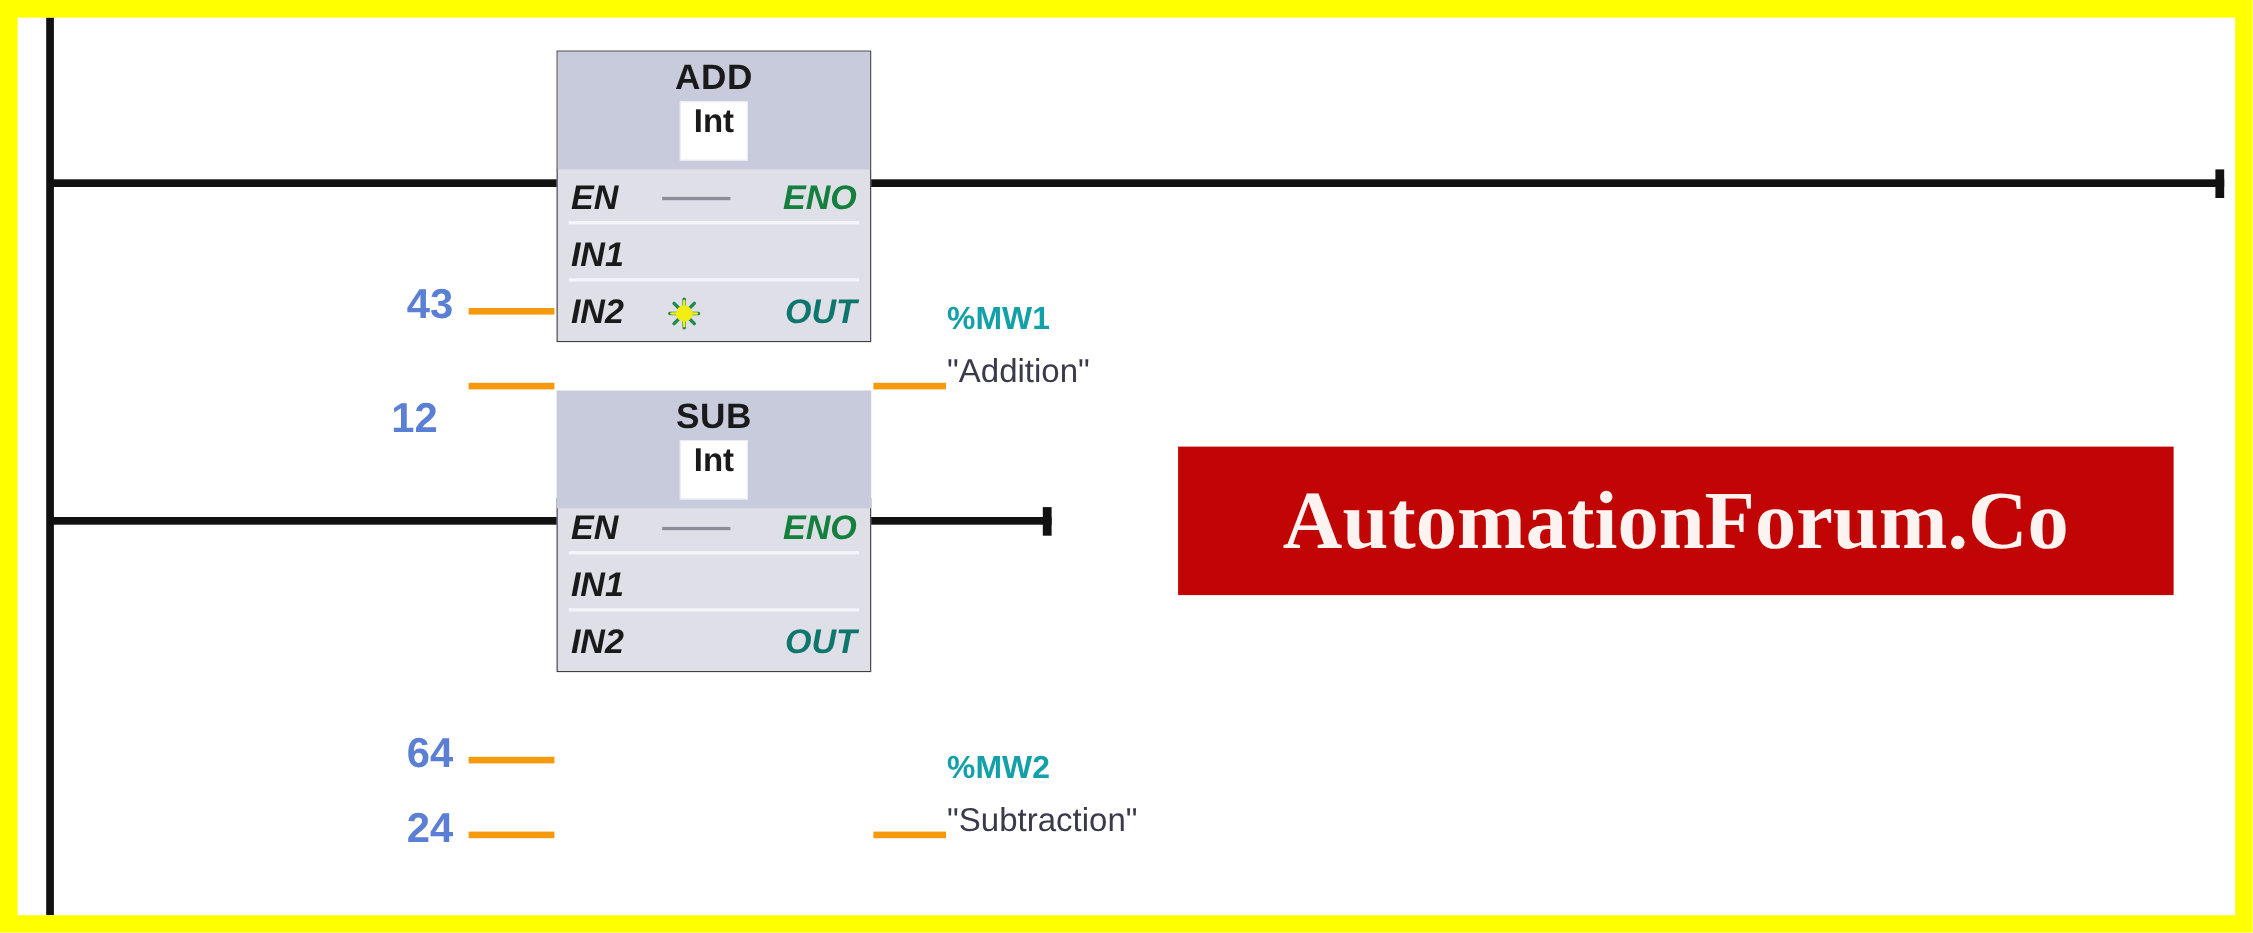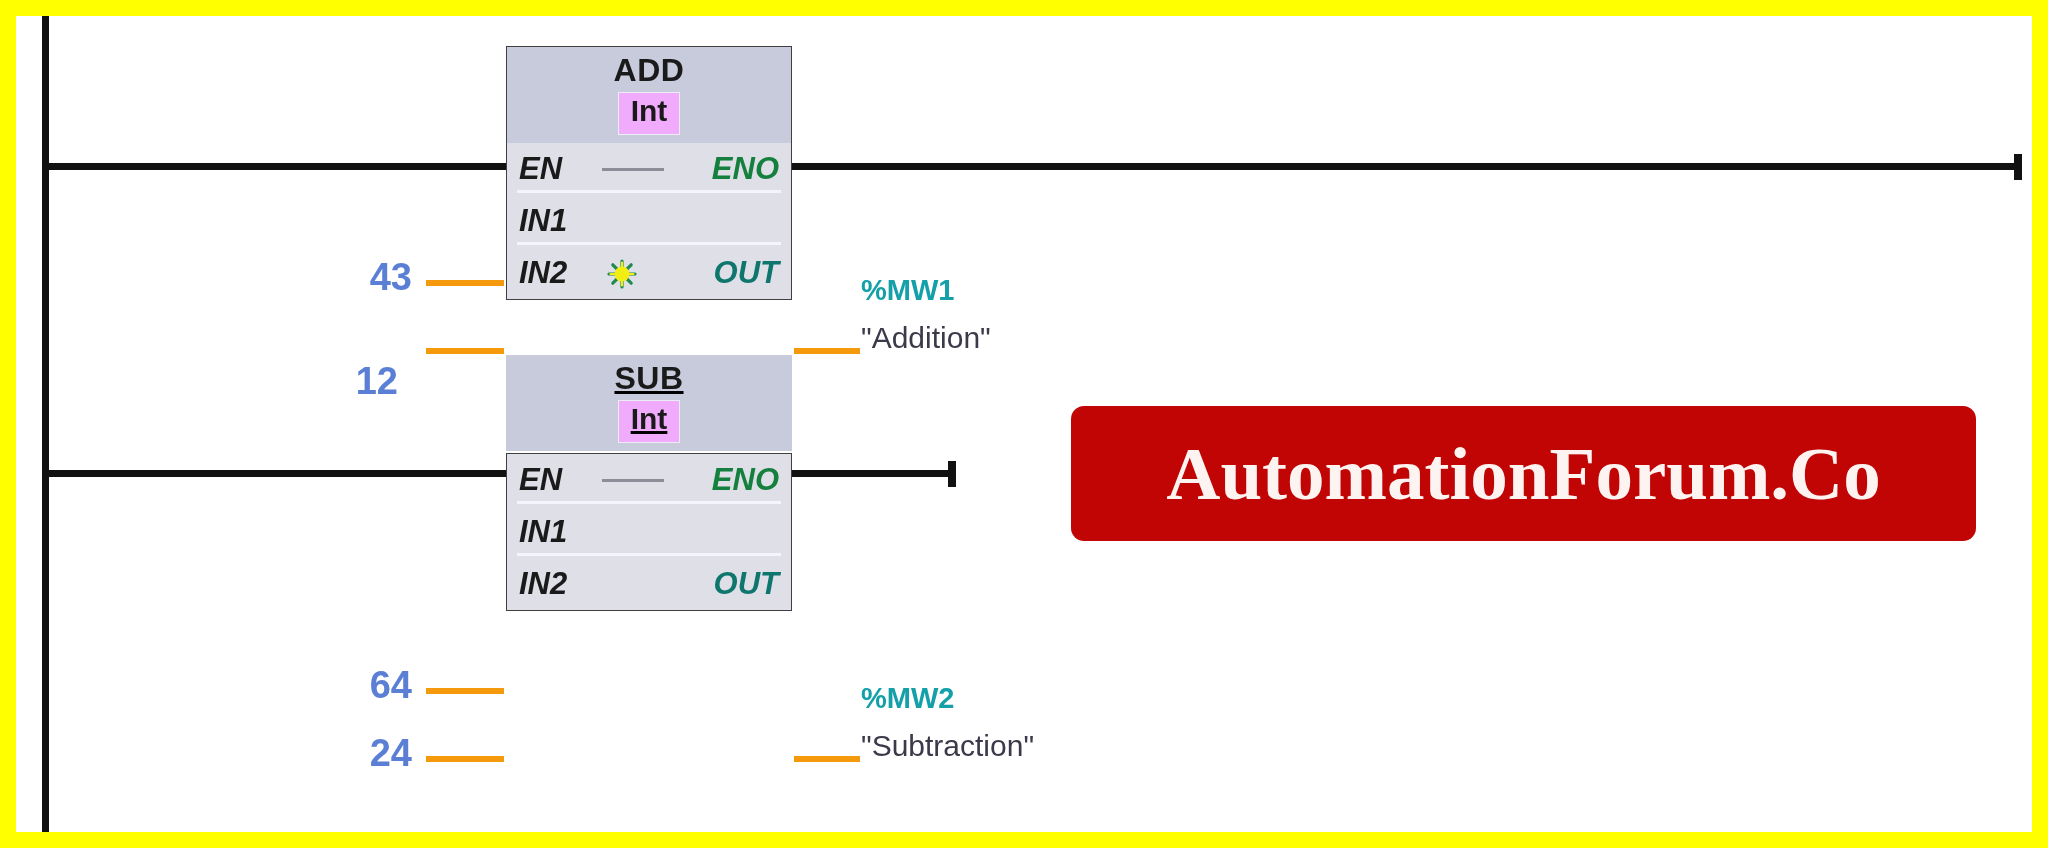--- a/index.html
+++ b/index.html
@@ -68,22 +68,22 @@
   .fb-type-wrap {
     margin-top: 4px;
     display: flex;
     justify-content: center;
   }
   .fb-type {
     font-size: 30px;
     font-weight: bold;
     color: #1a1a1a;
     border: 1px solid #ececf4;
-    background: #f0abfc;
-    padding: 1px 12px 7px 12px;
+    background: #ffffff;
+    padding: 1px 12px 18px 12px;
     line-height: 1.1;
   }
 
   .fb-body {
     position: relative;
   }
   .fb-row {
     position: relative;
     height: 52px;
     font-style: italic;
@@ -246,21 +246,21 @@
 
   <div class="lead" style="left:778px; top:332px; width:66px;"></div>
   <div class="tag-addr" style="left:845px; top:258px;">%MW1</div>
   <div class="tag-name" style="left:845px; top:305px;">"Addition"</div>
 
   <div class="wire-h" style="left:30px; top:454px; width:462px;"></div>
   <div class="wire-h" style="left:775px; top:454px; width:165px;"></div>
   <div class="wire-cap" style="left:932px; top:445px;"></div>
 
   <div class="fb" style="left:490px; top:437px; width:286px;">
-    <div class="fb-header" style="position:absolute; left:-1px; top:-99px; width:286px;text-decoration:underline;">
+    <div class="fb-header" style="position:absolute; left:-1px; top:-99px; width:286px;">
       <div class="fb-name">SUB</div>
       <div class="fb-type-wrap">
         <span class="fb-type">Int</span>
       </div>
     </div>
     <div class="fb-body">
 
       <div class="fb-row">
         <span class="pin-left">EN</span>
         <span class="eno-dash"></span>
@@ -286,17 +286,17 @@
   <div class="operand" style="left:330px; top:648px; width:66px;">64</div>
   <div class="lead" style="left:410px; top:672px; width:78px;"></div>
 
   <div class="operand" style="left:330px; top:716px; width:66px;">24</div>
   <div class="lead" style="left:410px; top:740px; width:78px;"></div>
 
   <div class="lead" style="left:778px; top:740px; width:66px;"></div>
   <div class="tag-addr" style="left:845px; top:666px;">%MW2</div>
   <div class="tag-name" style="left:845px; top:713px;">"Subtraction"</div>
 
-  <div class="watermark" style="left:1055px; top:390px; width:905px; height:135px;border-radius:13px;">
+  <div class="watermark" style="left:1055px; top:390px; width:905px; height:135px;">
     <span class="watermark-text">AutomationForum.Co</span>
   </div>
 
 </div>
 
 </body></html>

